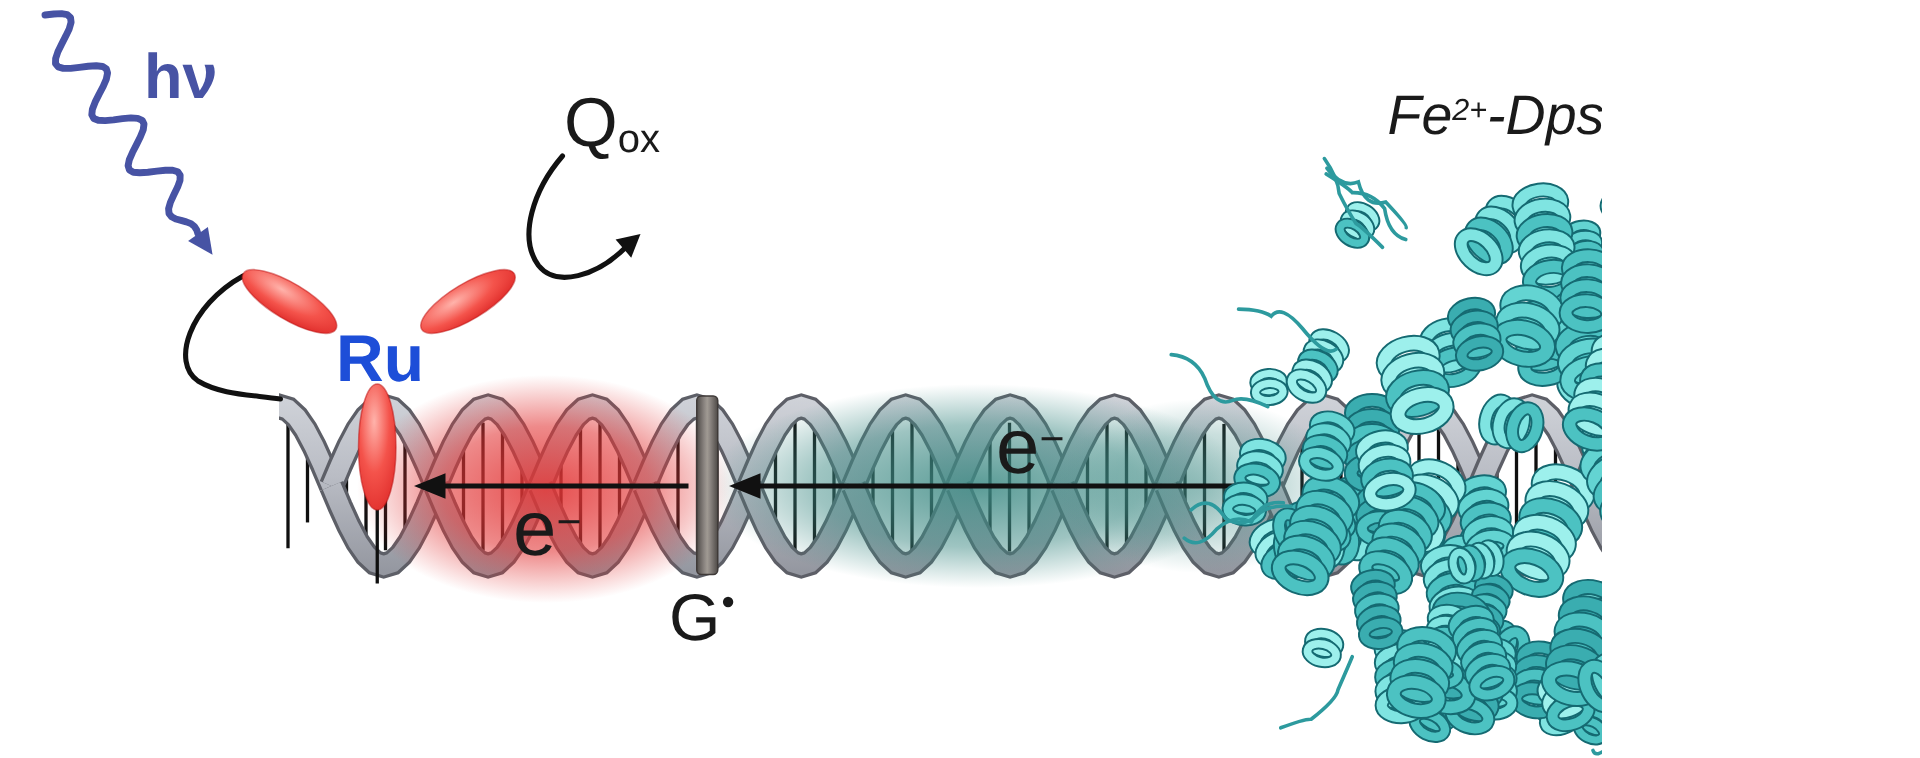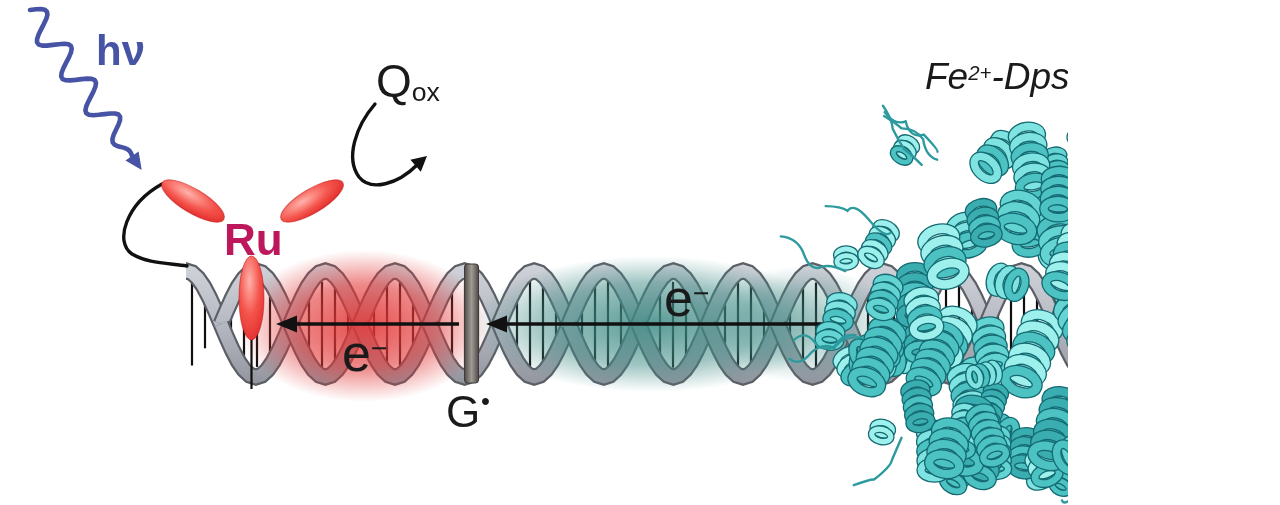--- a/index.html
+++ b/index.html
@@ -891,21 +891,21 @@
         <path d="M 890.6 232.9 Q 883.9 238.3 868.3 219 Q 854.2 202.2 847.5 210.8 Q 841.1 206.3 825.7 206.1" fill="none" stroke="#2d9a9e" stroke-width="2.4" stroke-linecap="round"></path>
         <path d="M 921.7 164.9 Q 907.9 151.2 904.1 149.1 Q 898.6 140.8 892.8 129 Q 892 118.6 882.9 105.7" fill="none" stroke="#2d9a9e" stroke-width="2.4" stroke-linecap="round"></path>
       </g>
     </svg>
 
   <div class="lbl lbl-photon" style="color: rgb(71, 83, 164);">hν</div>
 
   <div class="lbl lbl-qox"><span>Q</span><sub>ox</sub></div>
 
 
-  <div class="lbl lbl-ru" style="color: #be185d;">Ru</div>
+  <div class="lbl lbl-ru" style="color: #1d4ed8;">Ru</div>
 
   <div class="lbl lbl-e1"><span>e</span><sup>−</sup></div>
 
   <div class="lbl lbl-e2"><span>e</span><sup>−</sup></div>
 
   <div class="lbl lbl-g"><span>G</span><span class="gdot">•</span></div>
 
   <div class="lbl lbl-dps"><span>Fe</span><sup>2+</sup><span>-Dps</span></div>
 </div>
 

